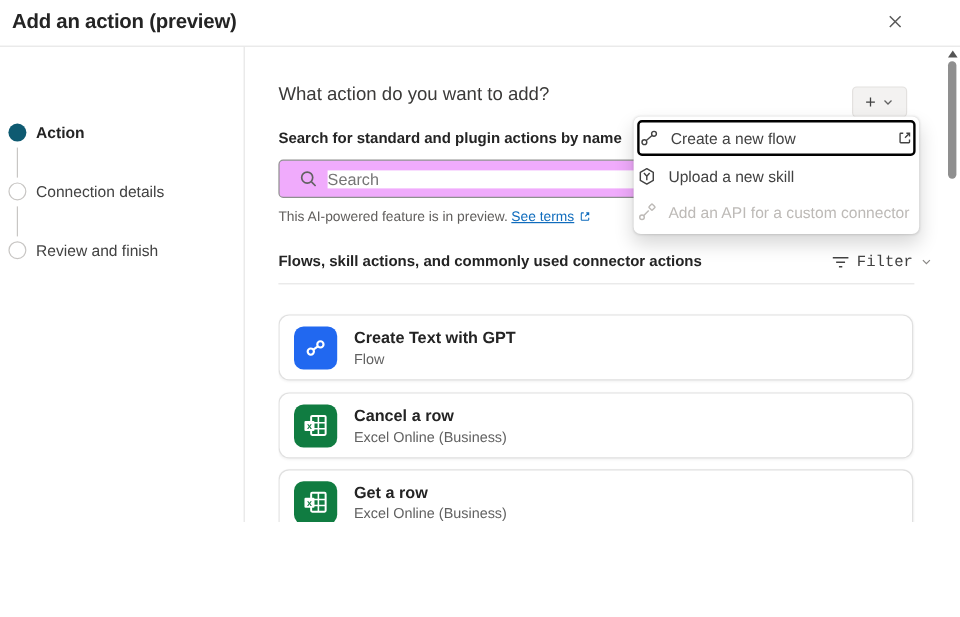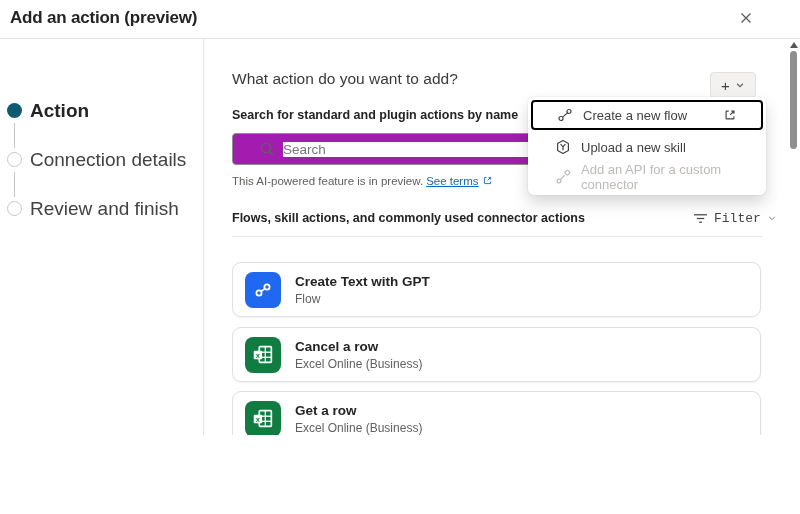--- a/index.html
+++ b/index.html
@@ -23,31 +23,31 @@
   .dlg-title{left:10px;top:8px;font-size:17px;font-weight:700;color:var(--text-primary);letter-spacing:-.2px}
   .close-btn{left:731px;top:3px;width:30px;height:30px;display:flex;align-items:center;justify-content:center;cursor:pointer;background:none;border:none}
   .hdr-divider{left:0;top:38px;width:800px;height:1px;background:var(--divider)}
   .v-divider{left:203px;top:39px;width:1px;height:475px;background:var(--divider)}
 
   
   .dot{width:15px;height:15px;border-radius:50%}
   .dot.filled{background:var(--accent-step)}
   .dot.empty{background:#fff;border:1px solid #C8C6C4}
   .step-line{width:1px;background:#C8C6C4}
-  .step-label{font-size:19px;line-height:15px;color:#424242;white-space:nowrap}
+  .step-label{font-size:13px;line-height:15px;color:#424242;white-space:nowrap}
   .step-label.active{font-weight:700;color:var(--text-primary)}
 
   
   .heading{left:232px;top:70px;font-size:15.5px;color:#3B3A39}
   .add-btn{left:710px;top:72px;width:46px;height:26px;background:#F3F2F1;border:1px solid #E3E1DF;border-radius:4px;
            display:flex;align-items:center;justify-content:center;gap:5px;cursor:pointer}
   .add-plus{font-size:15px;color:#424242;line-height:1}
   .search-label{left:232px;top:108px;font-size:12.5px;font-weight:700;color:var(--text-primary)}
-  .search-box{left:232px;top:133px;width:529px;height:32px;border:1px solid #8F8F8F;border-radius:4px;background:#a21caf;
-              display:flex;align-items:center;padding:0 26px;gap:8px}
+  .search-box{left:232px;top:133px;width:529px;height:32px;border:1px solid #8F8F8F;border-radius:4px;background:#f0abfc;
+              display:flex;align-items:center;padding:0 16px;gap:8px}
   .search-box input{border:none;outline:none;flex:1;font-size:13.5px;font-family:"Liberation Sans",sans-serif;color:var(--text-primary)}
   .search-box input::placeholder{color:#757575}
   .preview-note{left:232px;top:175px;font-size:11.5px;color:#605E5C;display:flex;gap:3px}
   .link{color:var(--link);text-decoration:underline;cursor:pointer}
   .list-header{left:232px;top:211px;font-size:12.5px;font-weight:700;color:var(--text-primary)}
   .filter-btn{left:693px;top:208px;height:20px;display:flex;align-items:center;gap:6px;font-size:13px;color:#424242;cursor:pointer;background:none;border:none;font-family:Liberation Mono, monospace}
   .list-divider{left:232px;top:236px;width:530px;height:1px;background:var(--divider)}
 
   
   .cards-viewport{left:232px;top:240px;width:531px;height:222px;overflow:hidden}
@@ -55,21 +55,21 @@
         box-shadow:0 1px 2px rgba(0,0,0,.05);display:flex;align-items:center;padding-left:12px;gap:14px;cursor:pointer}
   .card-icon{width:36px;height:36px;border-radius:8px;flex:0 0 auto;display:flex;align-items:center;justify-content:center}
   .card-icon.flow{background:var(--flow-icon-bg)}
   .card-icon.excel{background:var(--excel-icon-bg)}
   .card-title{font-size:13.5px;font-weight:700;color:var(--text-primary);margin-bottom:3px}
   .card-sub{font-size:12px;color:var(--text-secondary)}
 
   
   .menu{left:528px;top:97px;width:238px;background:#fff;border-radius:6px;padding:3px;z-index:20;
         box-shadow:0 0 2px rgba(0,0,0,.12),0 8px 16px rgba(0,0,0,.16)}
-  .menu-item{height:30px;display:flex;align-items:center;gap:10px;padding:0 24px;font-size:13px;color:#424242;
+  .menu-item{height:30px;display:flex;align-items:center;gap:10px;padding:0 0;font-size:13px;color:#424242;
              border-radius:4px;cursor:pointer;background:#fff}
   .menu-item.focused{border:2px solid #000;margin-bottom:2px}
   .menu-item.disabled{color:var(--disabled);cursor:default}
   .menu-trailing{margin-left:auto;display:flex;align-items:center}
 
   
   .scrollbar{left:789px;top:40px;width:10px;height:412px}
   .sb-arrow{position:absolute;left:1px;width:0;height:0;border-left:4px solid transparent;border-right:4px solid transparent}
   .sb-arrow.up{top:2px;border-bottom:6px solid #555}
   .sb-arrow.down{bottom:2px;border-top:6px solid #555}

